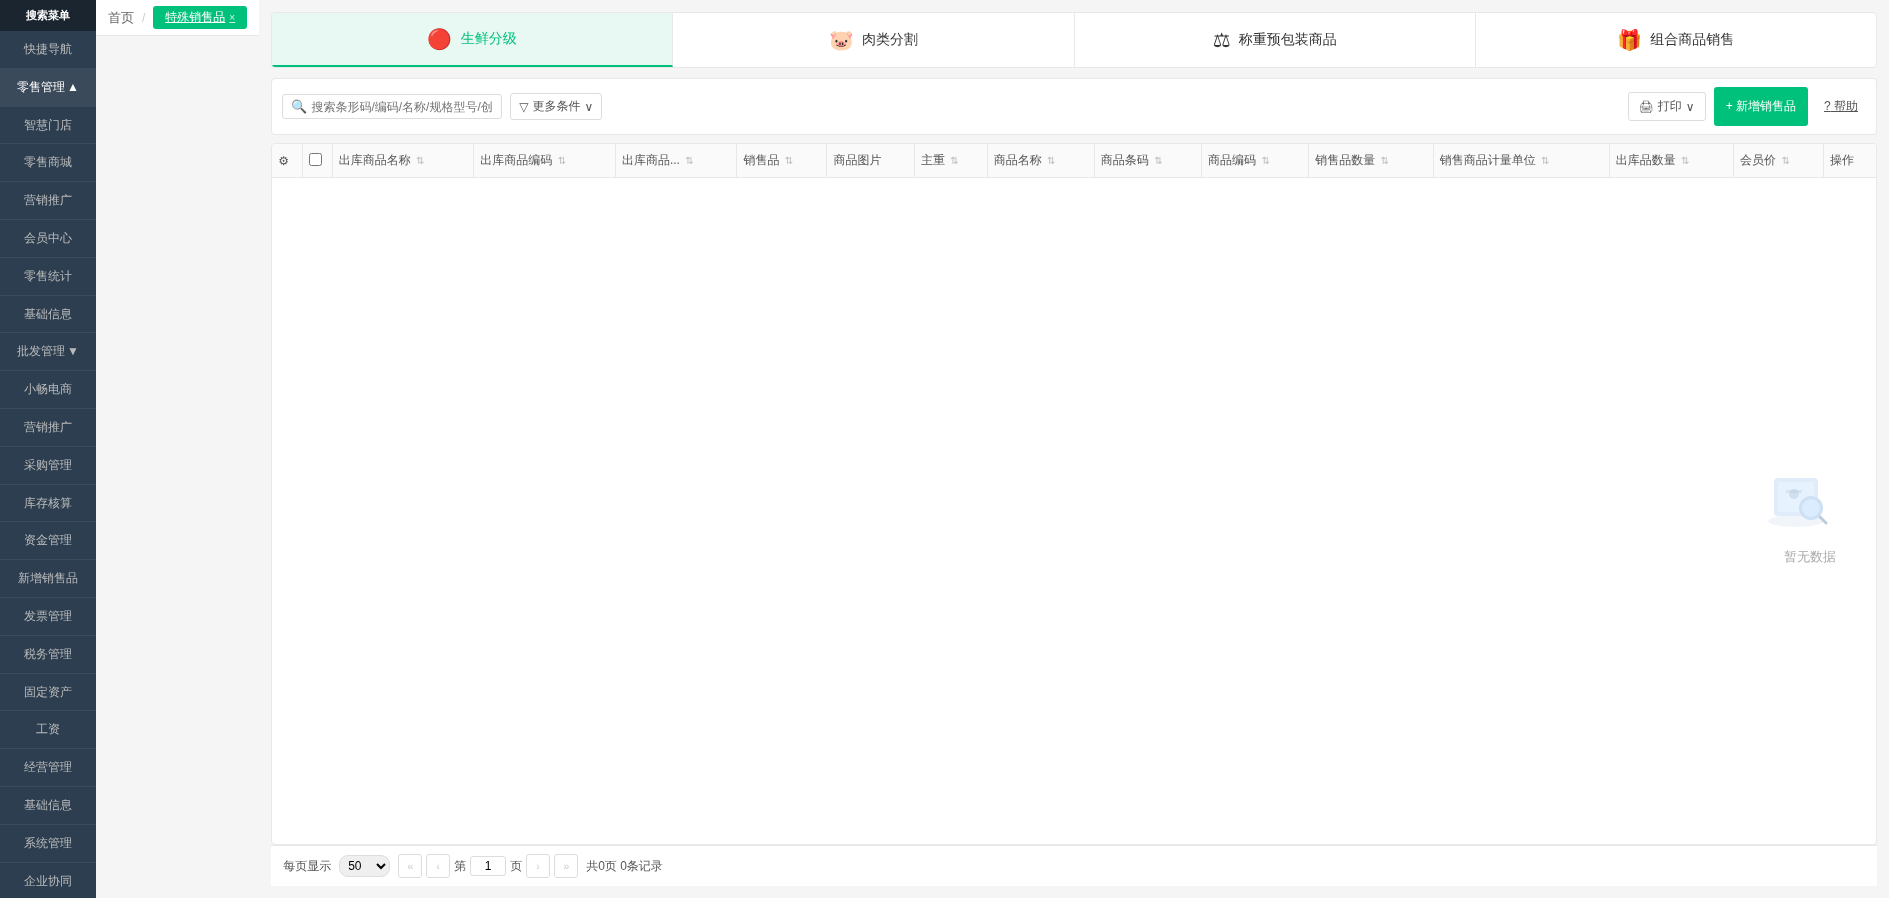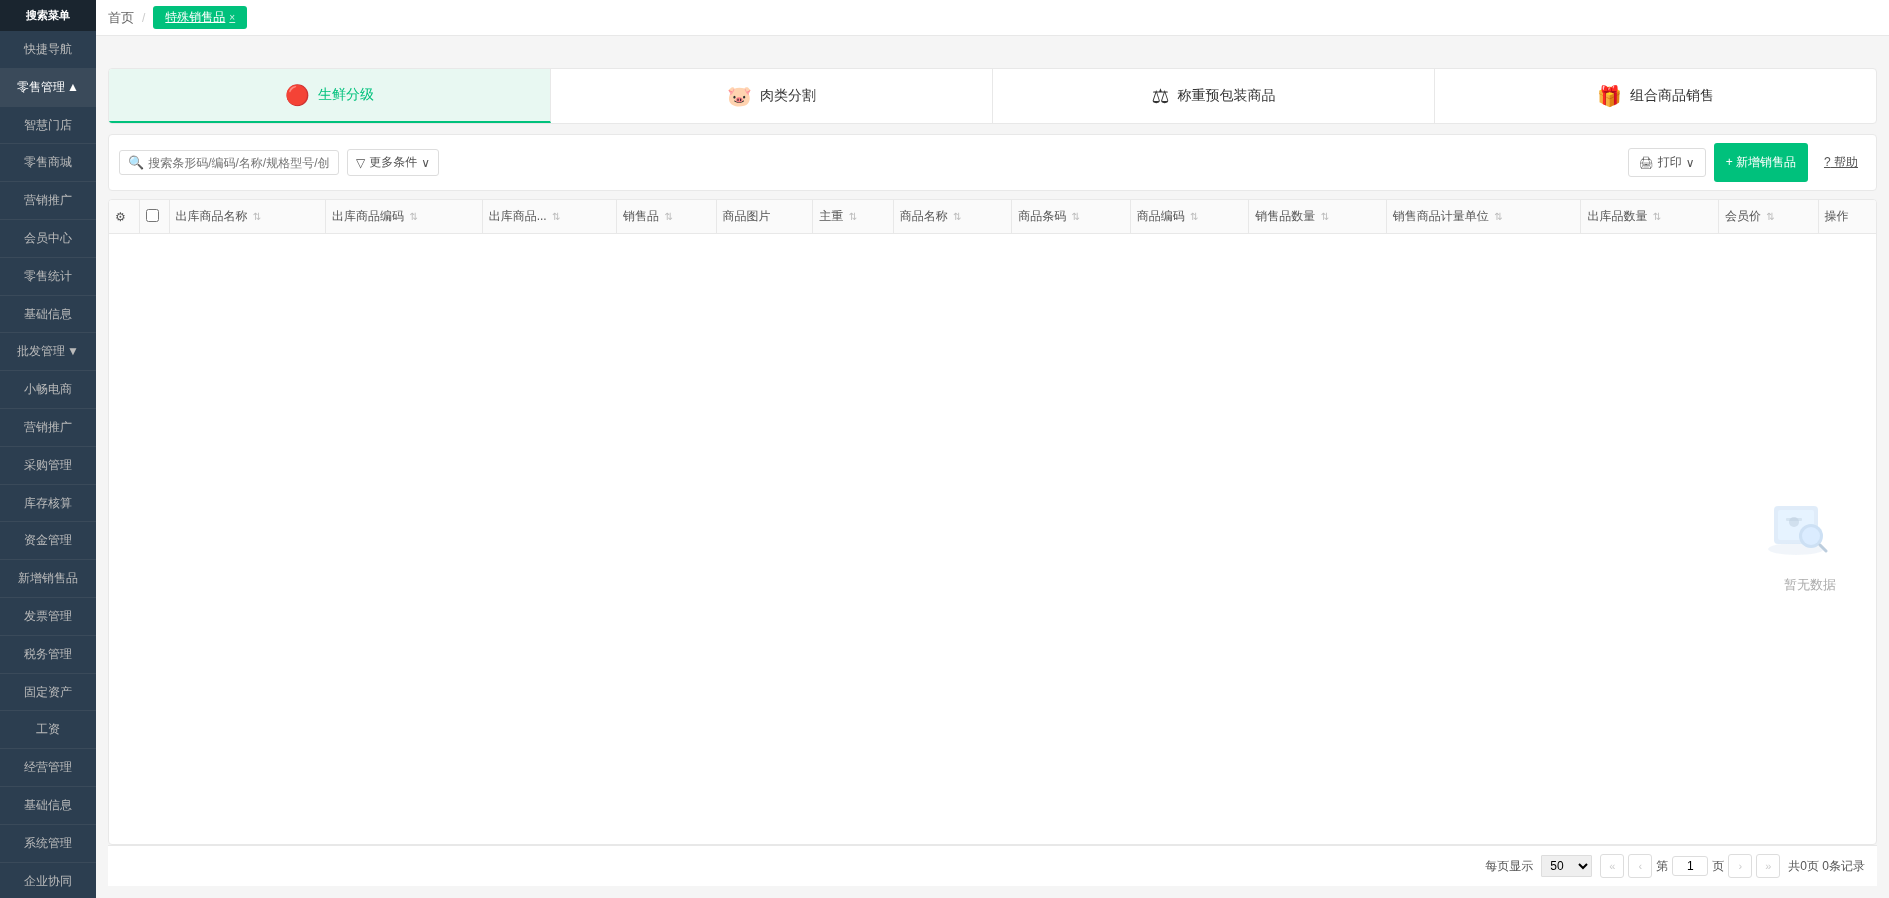--- a/index.html
+++ b/index.html
@@ -37,23 +37,22 @@
       line-height: 1.4;
       border-bottom: 1px solid #3a4a5a;
     }
     .sidebar-item.active { background: #3a4a5a; color: #fff; }
     .sidebar-item.has-arrow { display: flex; align-items: center; justify-content: center; gap: 2px; }
 
     
     .main {
       flex: 1;
       display: flex;
-      flex-direction: column;
+      flex-direction: row;
       overflow: hidden;
-      gap: 20px;
     }
 
     
     .topbar {
       background: #fff;
       border-bottom: 1px solid #e8e8e8;
       padding: 0 12px;
       display: flex;
       align-items: center;
       height: 36px;
@@ -243,28 +242,27 @@
       opacity: 0.7;
     }
 
     
     .pagination-bar {
       background: #fff;
       border-top: 1px solid #e8e8e8;
       padding: 8px 12px;
       display: flex;
       align-items: center;
-      justify-content: flex-end;
       gap: 8px;
       font-size: 12px;
       color: #555;
     }
     .pagination-bar select {
       border: 1px solid #ddd;
-      border-radius: 1px;
+      border-radius: 9px;
       padding: 2px 4px;
       font-size: 12px;
     }
     .pagination-nav {
       display: flex;
       align-items: center;
       gap: 4px;
     }
     .page-btn {
       width: 24px;

